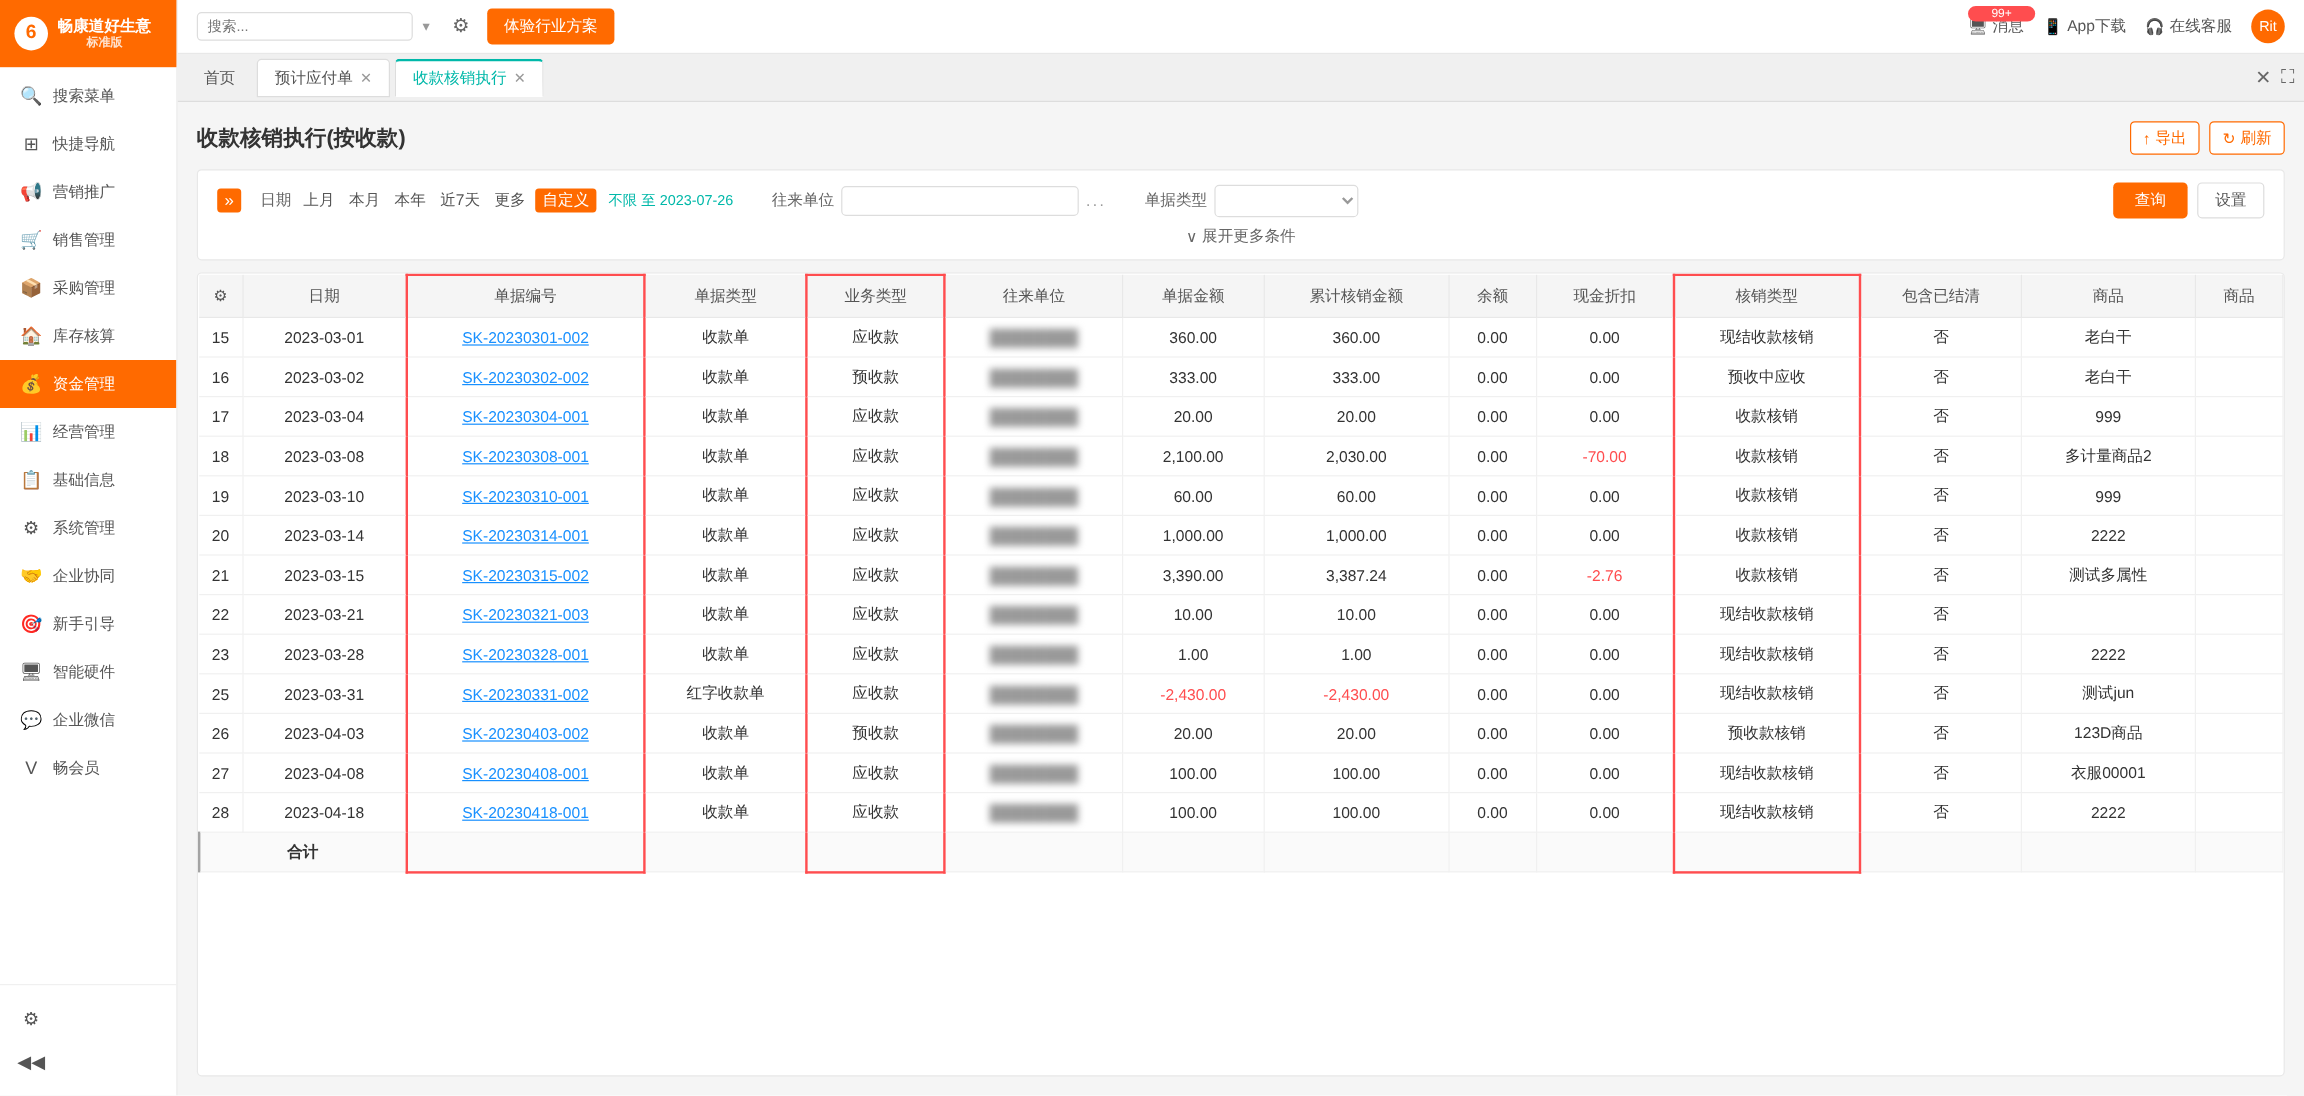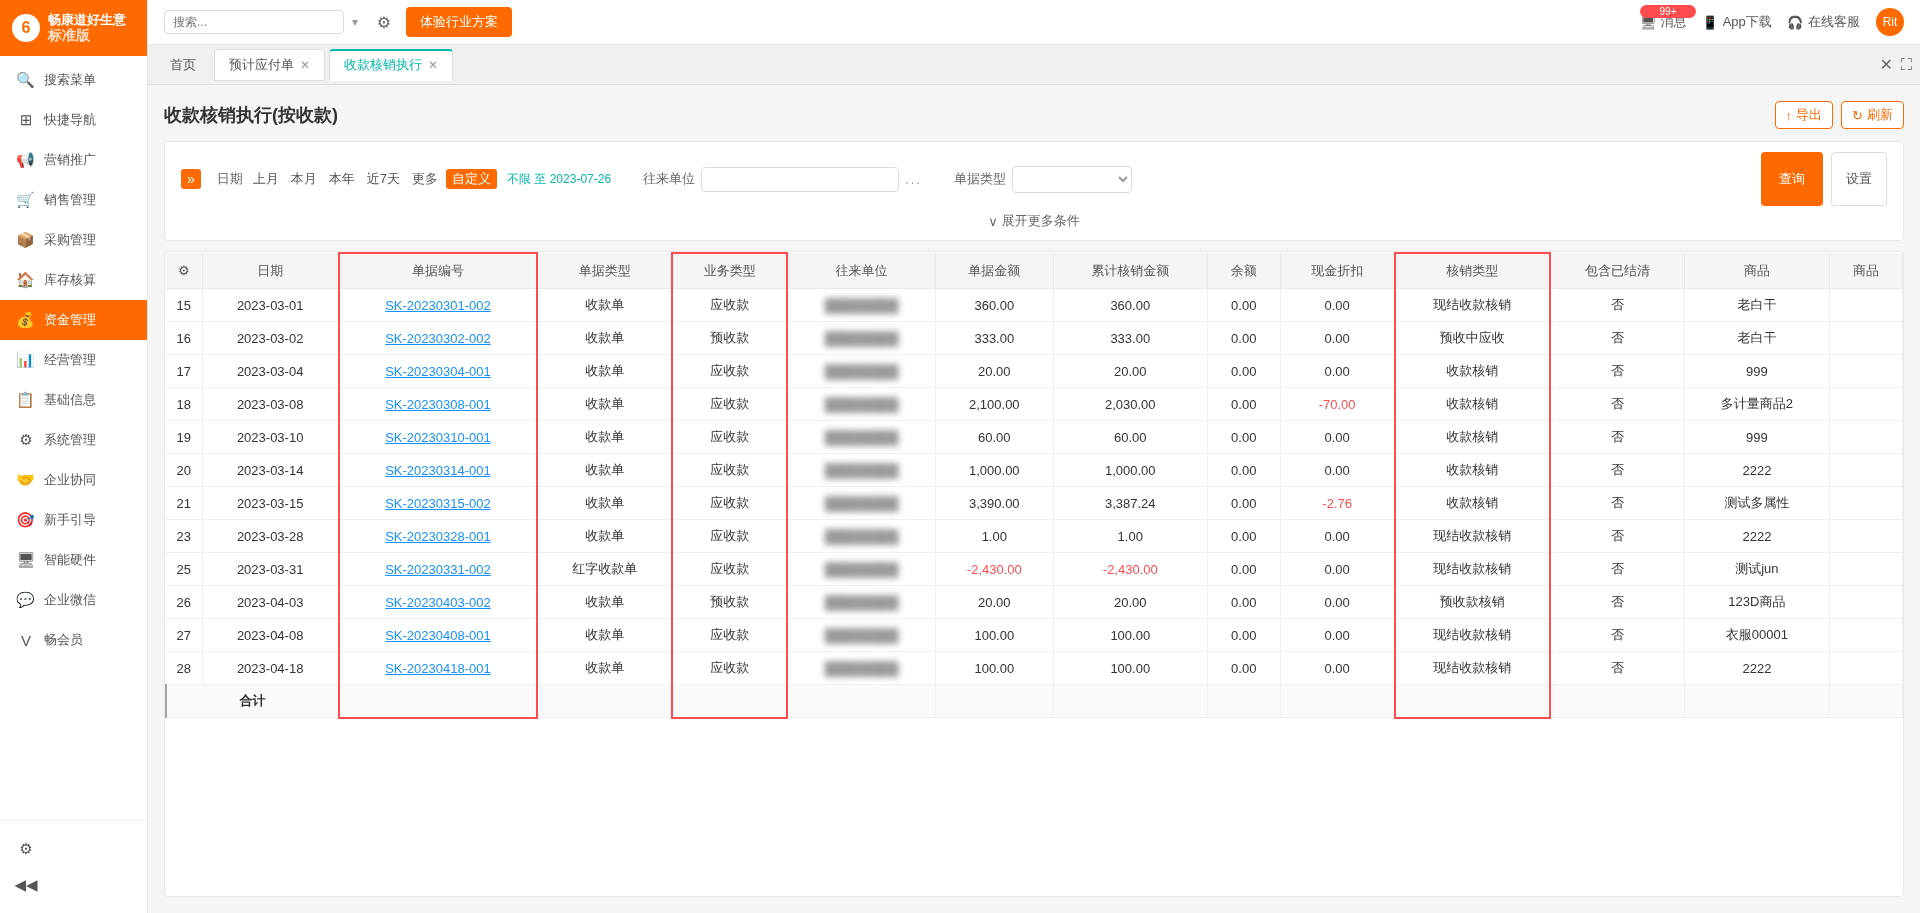--- a/index.html
+++ b/index.html
@@ -2,23 +2,23 @@
 <html><head>
   <meta charset="utf-8">
   <style>
     * { box-sizing: border-box; margin: 0; padding: 0; }
     body { font-family: 'Microsoft YaHei', Arial, sans-serif; font-size: 13px; background: #f5f5f5; color: #333; display: flex; height: 913px; overflow: hidden; }
 
     
     .sidebar { width: 148px; background: #fff; display: flex; flex-direction: column; border-right: 1px solid #e8e8e8; flex-shrink: 0; }
     .sidebar-logo { height: 56px; background: #ff6a00; display: flex; align-items: center; padding: 0 12px; color: #fff; font-size: 14px; font-weight: bold; flex-shrink: 0; }
     .sidebar-logo-icon { width: 28px; height: 28px; margin-right: 8px; background: #fff; border-radius: 50%; display: flex; align-items: center; justify-content: center; color: #ff6a00; font-weight: bold; font-size: 16px; }
-    .sidebar-logo-text { display: flex; flex-direction: column; line-height: 1.2; }
+    .sidebar-logo-text { display: flex; flex-direction: column; line-height: 1.2; text-align: center; }
     .sidebar-logo-text span:first-child { font-size: 13px; }
-    .sidebar-logo-text span:last-child { font-size: 14px; color: rgba(255,255,255,0.8); }
+    .sidebar-logo-text span:last-child { font-size: 10px; color: rgba(255,255,255,0.8); }
     .sidebar-menu { flex: 1; overflow-y: auto; padding: 4px 0; }
     .sidebar-item { display: flex; align-items: center; padding: 10px 16px; cursor: pointer; color: #555; font-size: 13px; }
     .sidebar-item.active { background: #ff6a00; color: #fff; }
     .sidebar-item-icon { width: 20px; height: 20px; margin-right: 8px; display: flex; align-items: center; justify-content: center; font-size: 15px; }
     .sidebar-bottom { padding: 10px 0; border-top: 1px solid #f0f0f0; }
     .sidebar-bottom-item { display: flex; align-items: center; padding: 8px 16px; cursor: pointer; color: #555; }
 
     
     .main { flex: 1; display: flex; flex-direction: column; overflow: hidden; }
 
@@ -59,21 +59,21 @@
     .filter-row { display: flex; align-items: center; gap: 16px; flex-wrap: wrap; }
     .filter-item { display: flex; align-items: center; gap: 6px; }
     .filter-label { color: #666; font-size: 13px; white-space: nowrap; }
     .date-btns { display: flex; gap: 4px; align-items: center; }
     .date-btn { color: #555; cursor: pointer; font-size: 13px; padding: 2px 4px; }
     .date-btn.custom { background: #ff6a00; color: #fff; border-radius: 3px; padding: 1px 6px; }
     .date-range { color: #00b8a9; font-size: 12px; }
     .filter-input { border: 1px solid #ddd; border-radius: 4px; padding: 4px 10px; font-size: 13px; min-width: 160px; color: #999; }
     .filter-select { border: 1px solid #ddd; border-radius: 4px; padding: 4px 10px; font-size: 13px; min-width: 120px; color: #999; background: #fff; }
     .filter-more { color: #999; font-size: 13px; cursor: pointer; letter-spacing: 2px; }
-    .query-btn { background: #ff6a00; color: #fff; border: none; border-radius: 4px; padding: 18px 18px; cursor: pointer; font-size: 13px; }
+    .query-btn { background: #ff6a00; color: #fff; border: none; border-radius: 4px; padding: 6px 18px; cursor: pointer; font-size: 13px; }
     .settings-btn { border: 1px solid #ddd; background: #fff; color: #555; border-radius: 4px; padding: 5px 14px; cursor: pointer; font-size: 13px; }
     .expand-more-row { display: flex; justify-content: center; margin-top: 6px; }
     .expand-more-btn { display: flex; align-items: center; gap: 4px; color: #666; font-size: 13px; cursor: pointer; }
 
     
     .table-wrap { flex: 1; background: #fff; border: 1px solid #e8e8e8; border-radius: 4px; overflow: auto; }
     table { width: 100%; border-collapse: collapse; font-size: 13px; min-width: 1400px; }
     thead tr { background: #f5f5f5; }
     th { padding: 8px 10px; text-align: center; border-bottom: 1px solid #e8e8e8; border-right: 1px solid #e8e8e8; color: #555; font-weight: 500; white-space: nowrap; }
     td { padding: 7px 10px; text-align: center; border-bottom: 1px solid #f0f0f0; border-right: 1px solid #f0f0f0; color: #333; white-space: nowrap; }
@@ -406,20 +406,36 @@
     <td class="">3,390.00</td>
     <td class="">3,387.24</td>
     <td>0.00</td>
     <td class="negative-text">-2.76</td>
     <td style="border-left:2px solid #ff4d4f;border-right:2px solid #ff4d4f;">收款核销</td>
     <td>否</td>
     <td>测试多属性</td>
     <td></td>
   </tr>
             <tr>
+    <td>22</td>
+    <td>2023-03-21</td>
+    <td style="border-left:2px solid #ff4d4f;border-right:2px solid #ff4d4f;"><a class="link-cell">SK-20230321-003</a></td>
+    <td>收款单</td>
+    <td style="border-left:2px solid #ff4d4f;border-right:2px solid #ff4d4f;">应收款</td>
+    <td><span class="blurred">████████</span></td>
+    <td class="">10.00</td>
+    <td class="">10.00</td>
+    <td>0.00</td>
+    <td class="">0.00</td>
+    <td style="border-left:2px solid #ff4d4f;border-right:2px solid #ff4d4f;">现结收款核销</td>
+    <td>否</td>
+    <td></td>
+    <td></td>
+  </tr>
+            <tr>
     <td>23</td>
     <td>2023-03-28</td>
     <td style="border-left:2px solid #ff4d4f;border-right:2px solid #ff4d4f;"><a class="link-cell">SK-20230328-001</a></td>
     <td>收款单</td>
     <td style="border-left:2px solid #ff4d4f;border-right:2px solid #ff4d4f;">应收款</td>
     <td><span class="blurred">████████</span></td>
     <td class="">1.00</td>
     <td class="">1.00</td>
     <td>0.00</td>
     <td class="">0.00</td>

